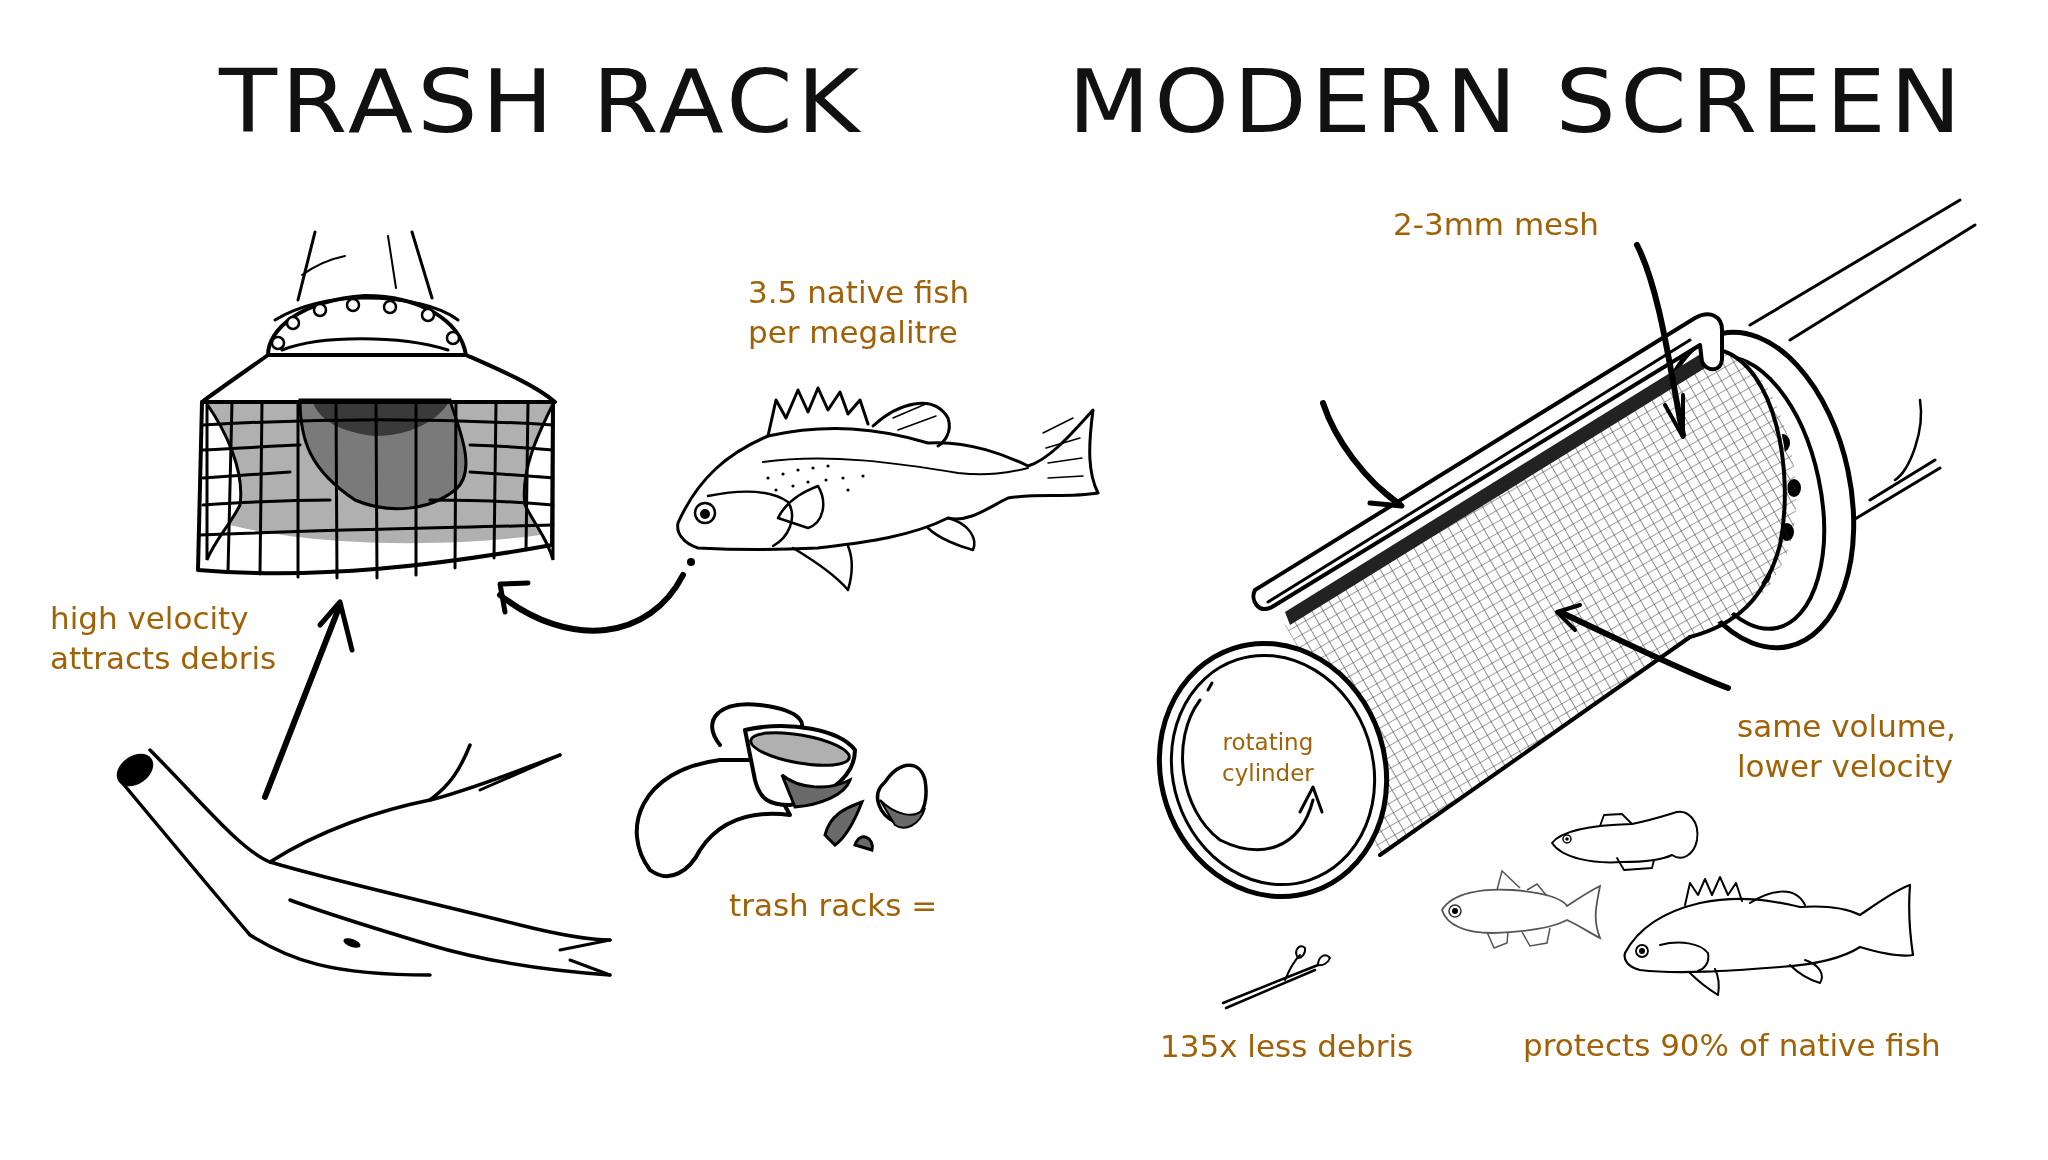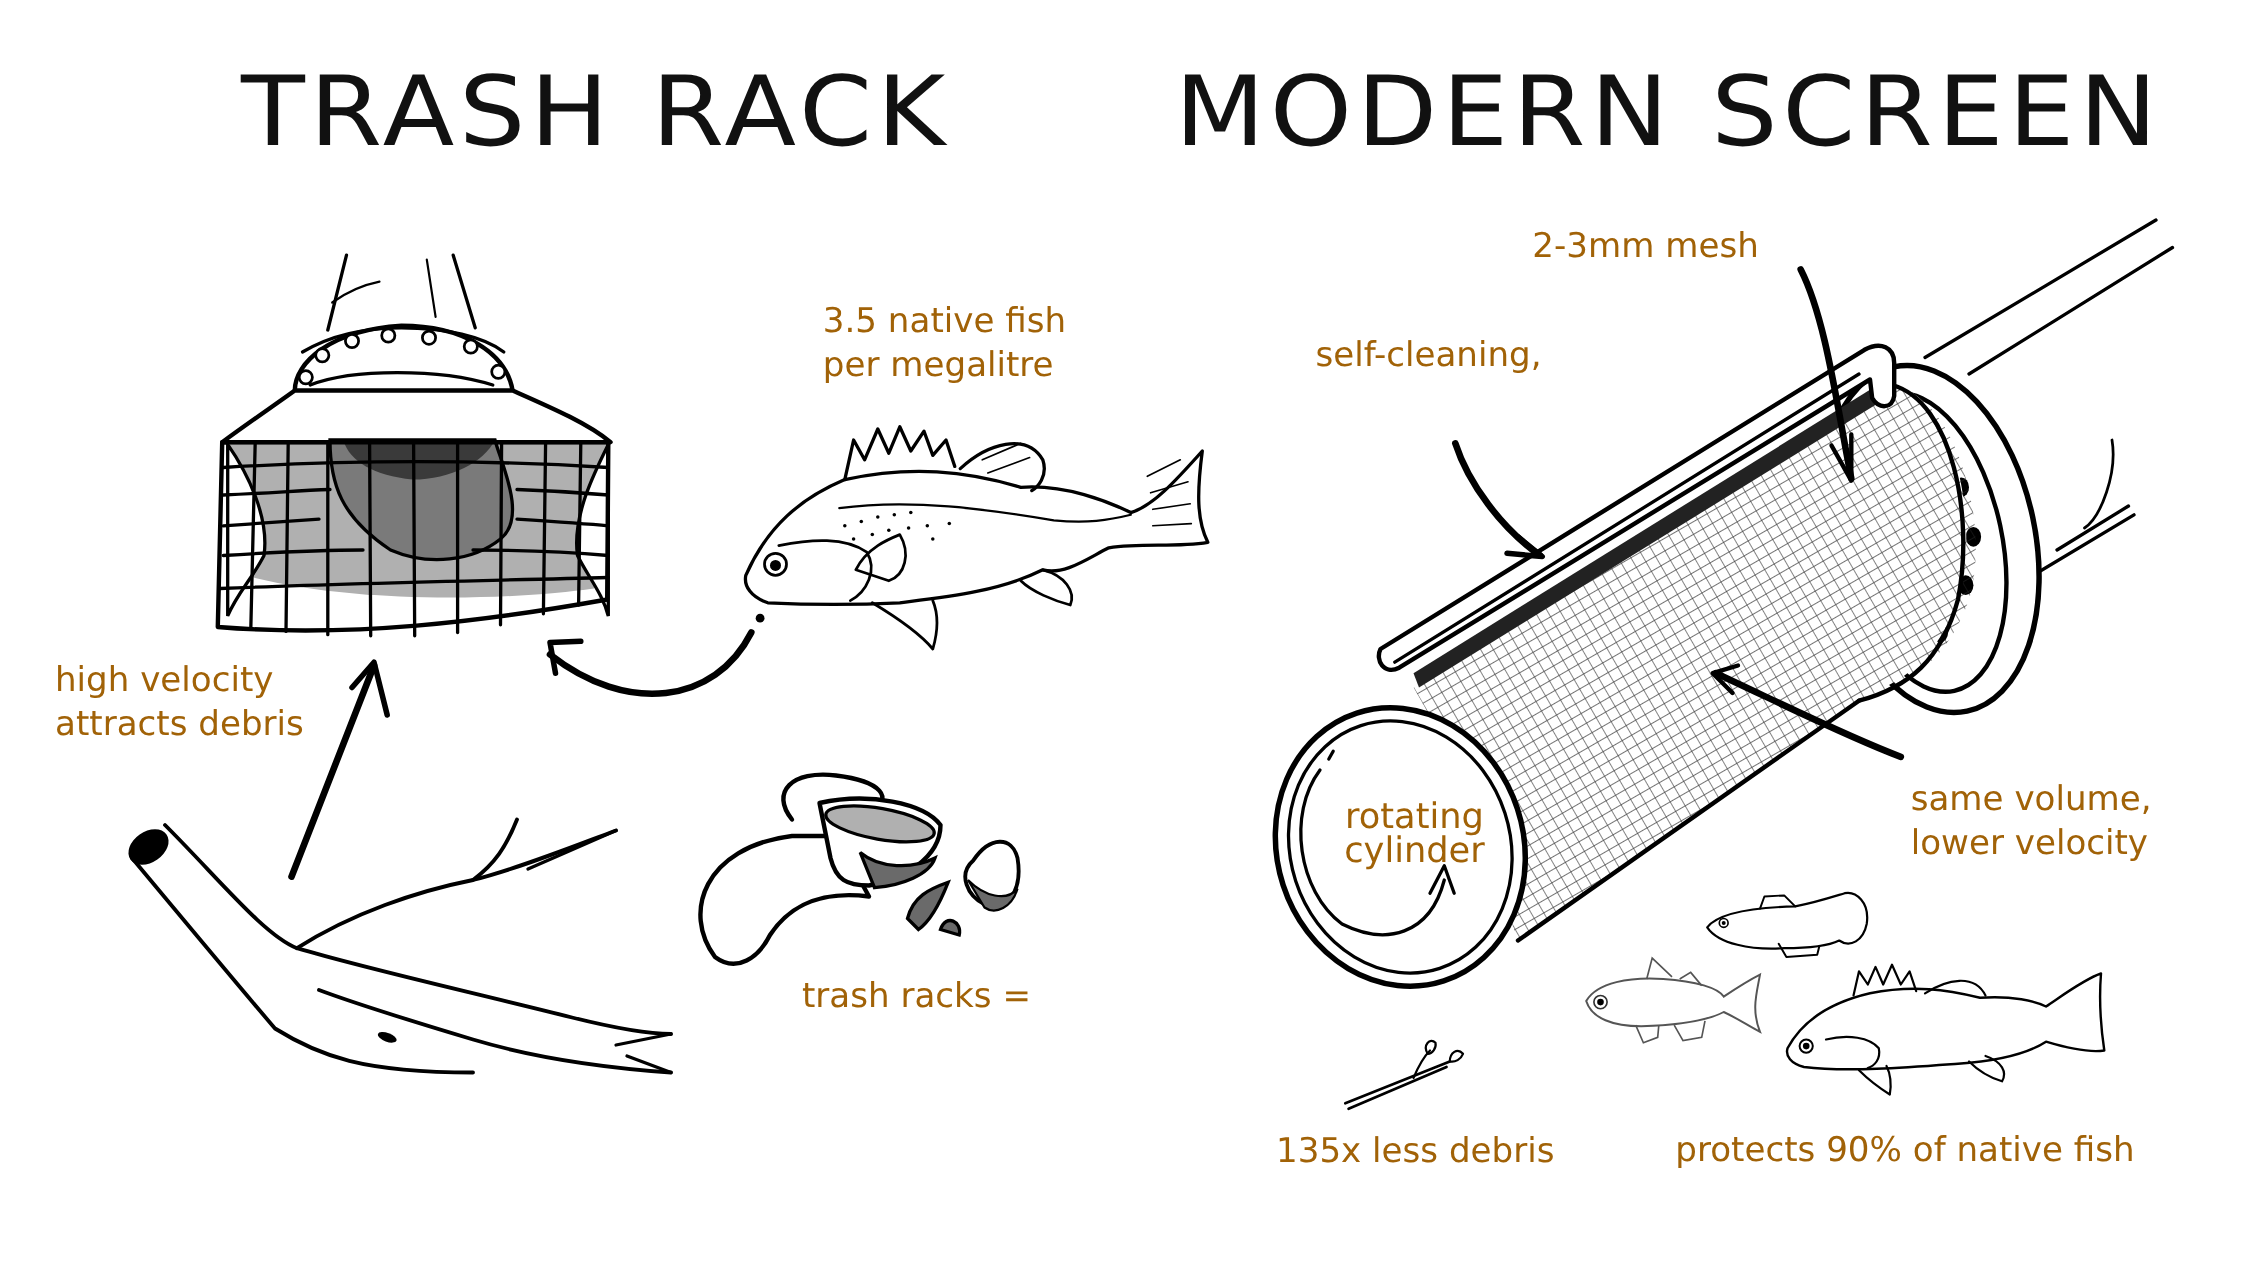--- a/index.html
+++ b/index.html
@@ -2,21 +2,21 @@
 <html><head>
 <meta charset="utf-8">
 <style>
   html, body { margin: 0; padding: 0; background: #ffffff; }
   body { width: 2048px; height: 1160px; position: relative; overflow: hidden;
          font-family: "DejaVu Sans", "Liberation Sans", sans-serif; color: #111111; }
   .title { position: absolute; top: 58px; font-size: 88px; font-weight: 400;
            letter-spacing: 4px; line-height: 1; white-space: nowrap; transform: scaleX(1.08); transform-origin: left top; }
   .label { position: absolute; font-size: 31px; line-height: 40px; white-space: nowrap; color: #a16207; }
   .label span { display: block; }
-  .small { font-size: 32px; line-height: 31px; text-align: center; }
+  .small { font-size: 23px; line-height: 31px; text-align: center; }
   svg.art { position: absolute; left: 0; top: 0; width: 2048px; height: 1160px; }
   .stroke { fill: none; stroke: #000; stroke-linecap: round; stroke-linejoin: round; }
 </style>
 </head>
 <body>
 
 <svg class="art" viewBox="0 0 2048 1160">
 
   <g>
 
@@ -247,21 +247,20 @@
   <span>attracts debris</span>
 </div>
 
 <div class="label" style="left:729px; top:885px;">
   <span>trash racks =</span>
 </div>
 
 <div class="label" style="left:1393px; top:204px;">2-3mm mesh</div>
 
 <div class="label" style="left:1196px; top:303px;">
-  <span>self-cleaning,</span>
 </div>
 
 <div class="label" style="left:1737px; top:706px;">
   <span>same volume,</span>
   <span>lower velocity</span>
 </div>
 
 <div class="label small" style="left:1222px; top:727px;">
   <span>rotating</span>
   <span>cylinder</span>

